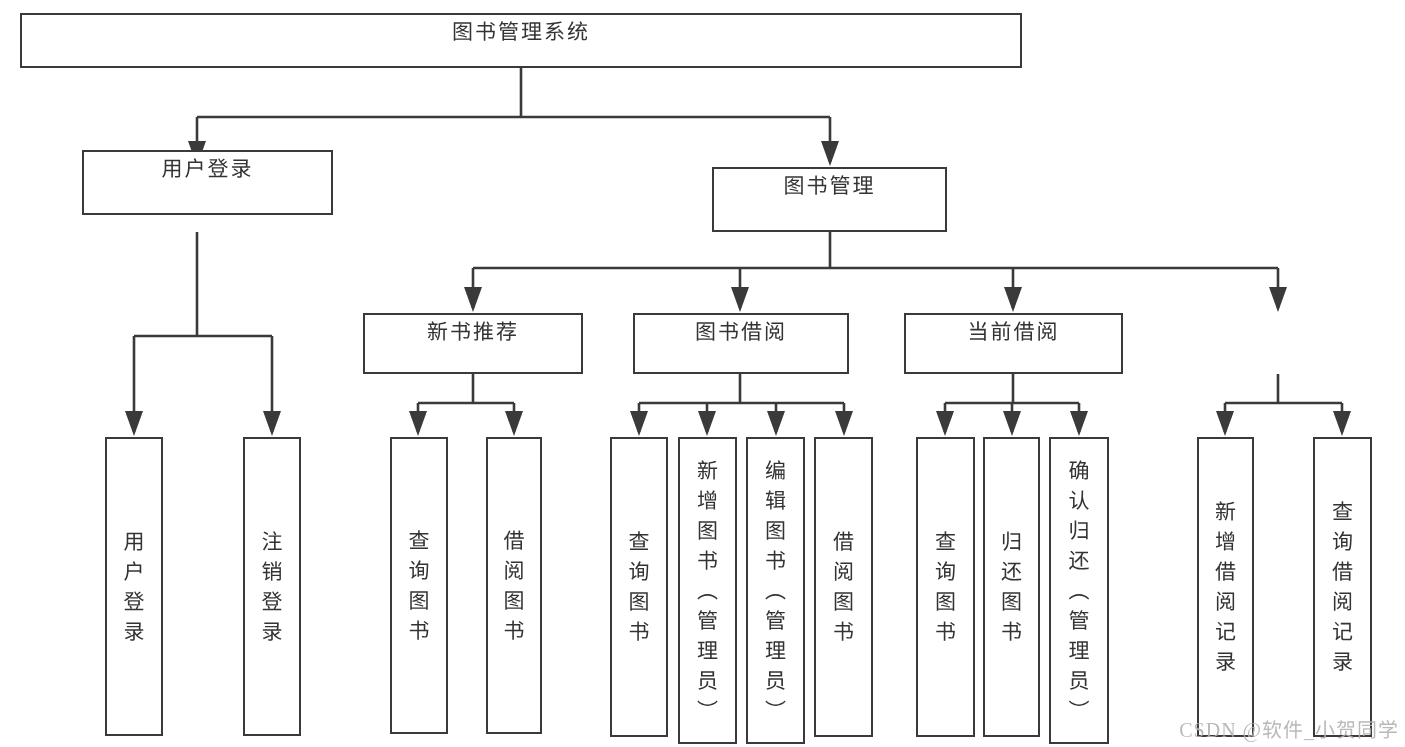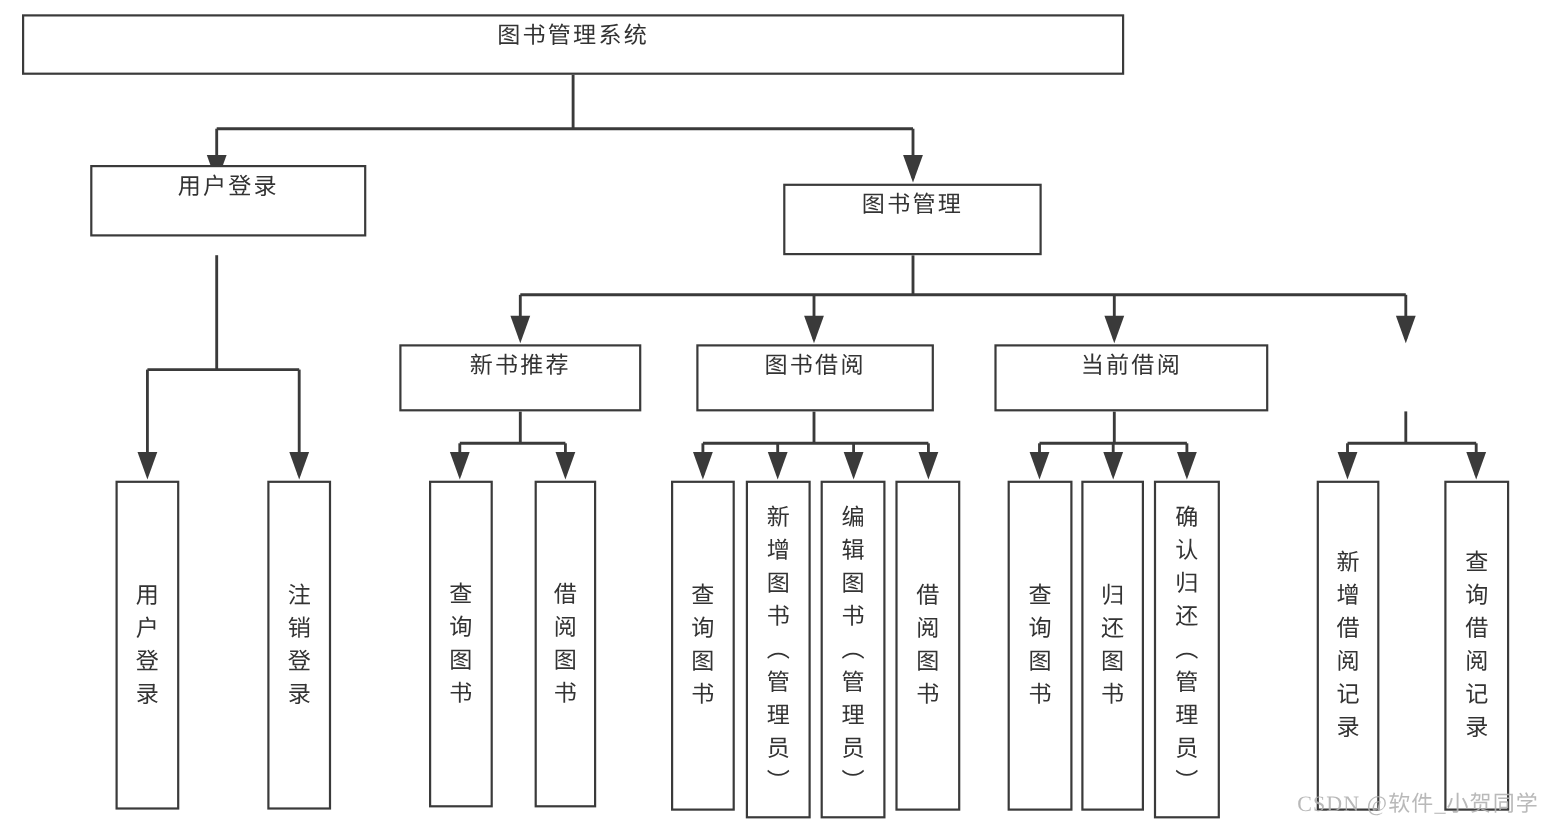--- a/index.html
+++ b/index.html
@@ -123,21 +123,21 @@
   <div class="hbox" style="left:712px;top:167px;width:235px;height:65px">
     <span>图书管理</span>
   </div>
 
   <div class="hbox" style="left:363px;top:313px;width:220px;height:61px">
     <span>新书推荐</span>
   </div>
   <div class="hbox" style="left:633px;top:313px;width:216px;height:61px">
     <span>图书借阅</span>
   </div>
-  <div class="hbox" style="left:904px;top:313px;width:249px;height:61px">
+  <div class="hbox" style="left:904px;top:313px;width:219px;height:61px">
     <span>当前借阅</span>
   </div>
 
   <div class="vbox" style="left:105px;top:437px;width:58px;height:299px">
     <span class="vlabel">
         <span class="vchar">用</span>
         <span class="vchar">户</span>
         <span class="vchar">登</span>
         <span class="vchar">录</span>
       </span>

